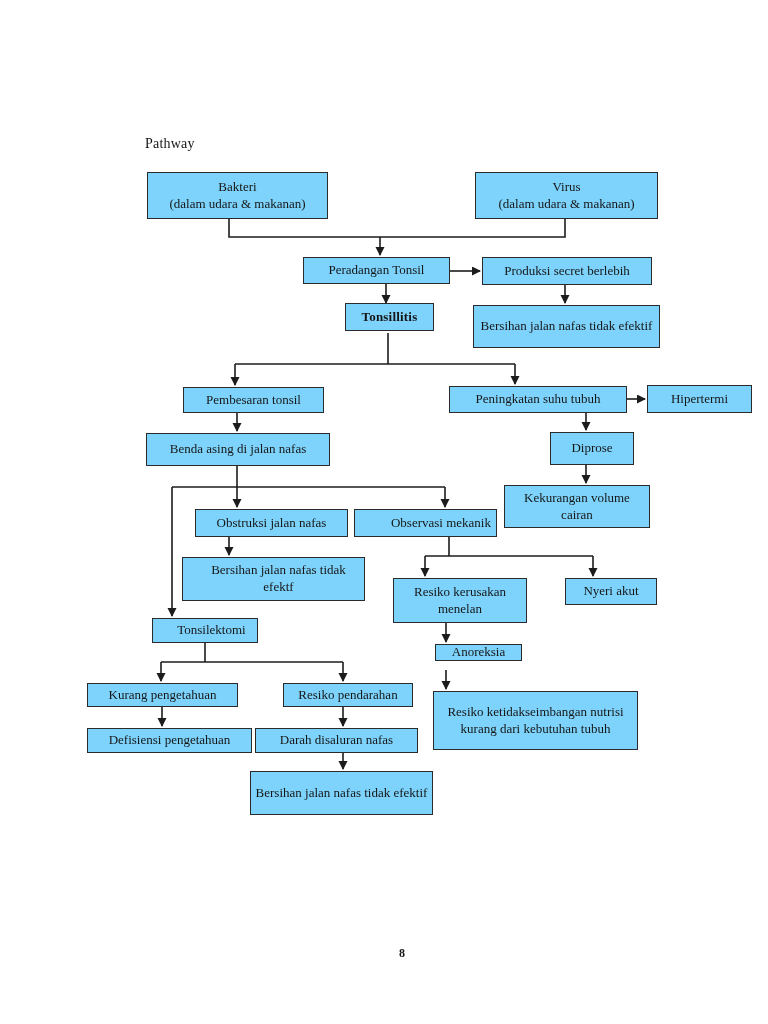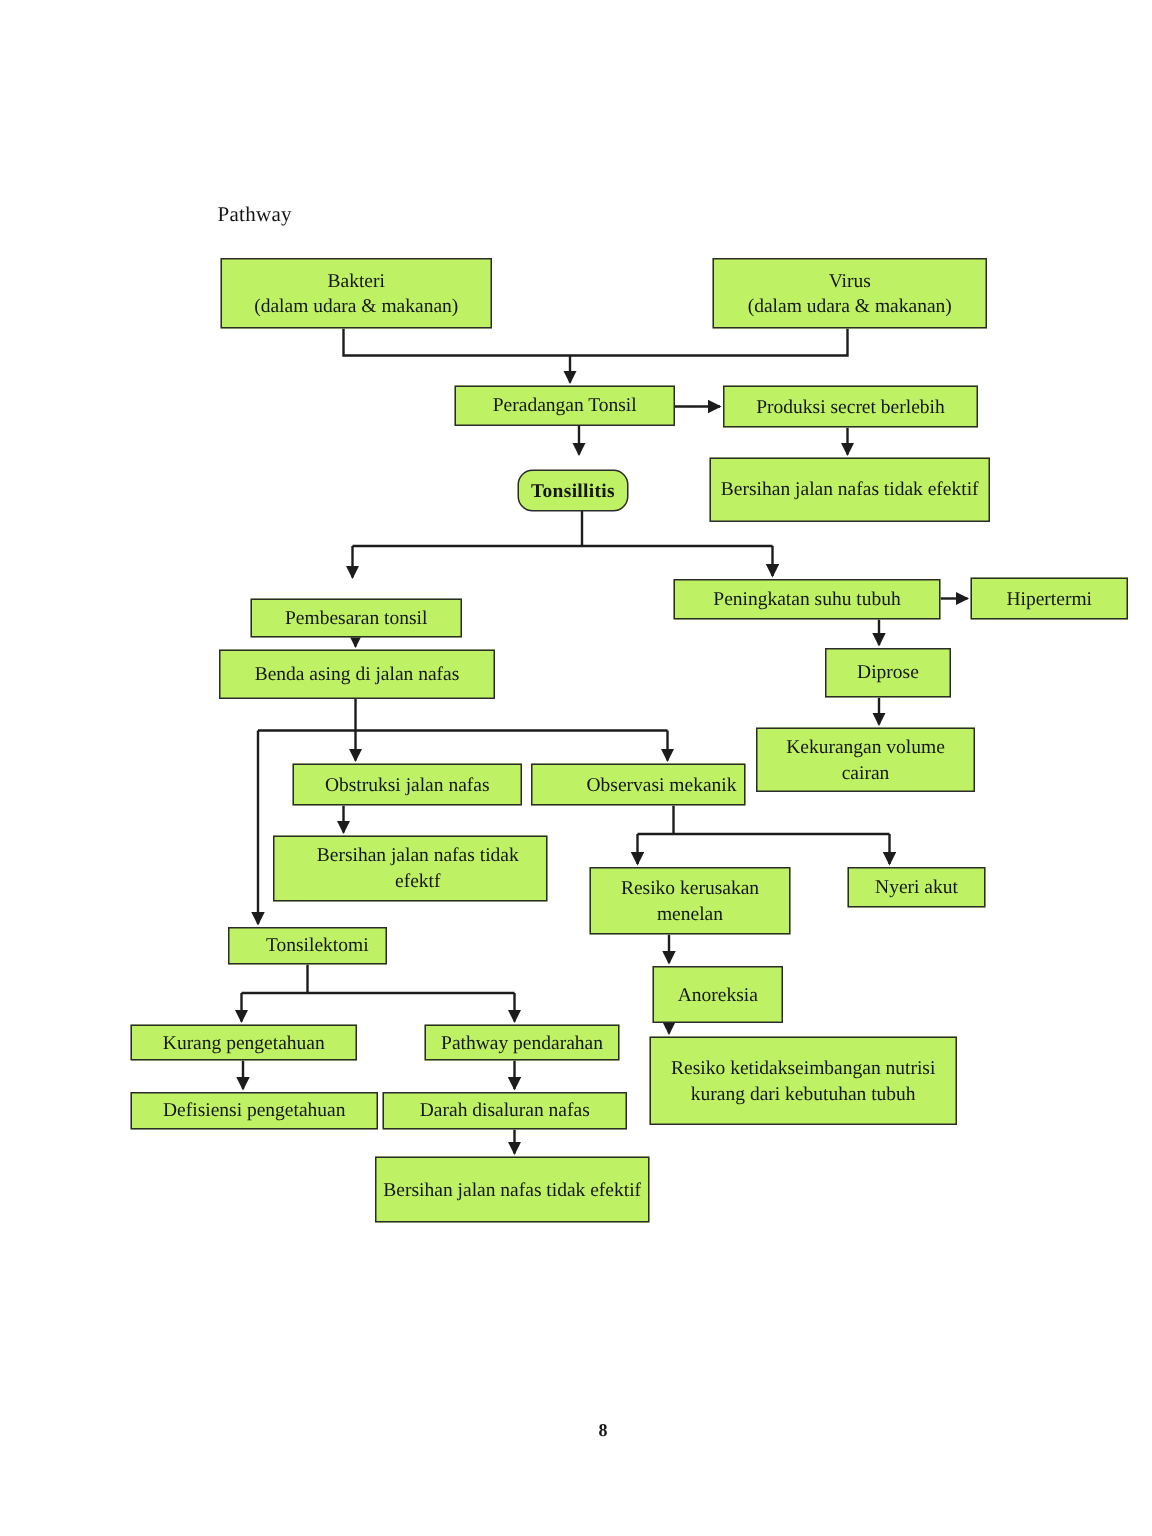--- a/index.html
+++ b/index.html
@@ -10,21 +10,21 @@
   }
   .page{position:absolute;inset:0;}
   .page-title{
     position:absolute;left:145px;top:136px;
     font-size:14px;letter-spacing:.2px;
   }
   .diagram{position:absolute;inset:0;}
   #edge-layer{position:absolute;left:0;top:0;}
   #nodes .node{
     position:absolute;box-sizing:border-box;
-    border:1.5px solid #2b2b2b;background:#bef264;
+    border:1.5px solid #2b2b2b;background:#7dd3fc;
     display:flex;align-items:center;justify-content:center;
     text-align:center;font-size:13px;line-height:1.28;
     white-space:pre-line;padding:1px 3px;
   }
   #nodes .node.bold{font-weight:bold;letter-spacing:.2px;}
   .page-number{
     position:absolute;left:0;top:946px;width:768px;
     text-align:center;font-size:12px;font-weight:bold;
     text-indent:36px;
   }
@@ -77,37 +77,37 @@
           <polyline points="343,753 343,769" fill="none" stroke="#1c1c1c" stroke-width="1.6" marker-end="url(#arrowhead)"></polyline>
         </g>
     </svg>
     <div id="nodes">
         <div class="node" style="left: 147px; top: 172px; width: 181px; height: 47px;">Bakteri
 (dalam udara &amp; makanan)</div>
         <div class="node" style="left: 475px; top: 172px; width: 183px; height: 47px;">Virus
 (dalam udara &amp; makanan)</div>
         <div class="node" style="left: 303px; top: 257px; width: 147px; height: 27px;">Peradangan Tonsil</div>
         <div class="node" style="left: 482px; top: 257px; width: 170px; height: 28px;">Produksi secret berlebih</div>
-        <div class="node bold" style="left: 345px; top: 313px; width: 74px; height: 28px; border-radius: 10px;">Tonsillitis</div>
+        <div class="node bold" style="left: 345px; top: 303px; width: 89px; height: 28px;">Tonsillitis</div>
         <div class="node" style="left: 473px; top: 305px; width: 187px; height: 43px;">Bersihan jalan nafas tidak efektif</div>
-        <div class="node" style="left: 167px; top: 387px; width: 141px; height: 26px; margin-top: 12px;">Pembesaran tonsil</div>
+        <div class="node" style="left: 183px; top: 387px; width: 141px; height: 26px;">Pembesaran tonsil</div>
         <div class="node" style="left: 449px; top: 386px; width: 178px; height: 27px;">Peningkatan suhu tubuh</div>
         <div class="node" style="left: 647px; top: 385px; width: 105px; height: 28px;">Hipertermi</div>
         <div class="node" style="left: 146px; top: 433px; width: 184px; height: 33px;">Benda asing di jalan nafas</div>
         <div class="node" style="left: 550px; top: 432px; width: 84px; height: 33px;">Diprose</div>
         <div class="node" style="left: 504px; top: 485px; width: 146px; height: 43px;">Kekurangan volume cairan</div>
         <div class="node" style="left: 195px; top: 509px; width: 153px; height: 28px;">Obstruksi jalan nafas</div>
         <div class="node" style="left: 354px; top: 509px; width: 143px; height: 28px; padding-left: 34px;">Observasi mekanik</div>
         <div class="node" style="left: 182px; top: 557px; width: 183px; height: 44px; padding-left: 13px;">Bersihan jalan nafas tidak efektf</div>
         <div class="node" style="left: 393px; top: 578px; width: 134px; height: 45px;">Resiko kerusakan menelan</div>
         <div class="node" style="left: 565px; top: 578px; width: 92px; height: 27px;">Nyeri akut</div>
         <div class="node" style="left: 152px; top: 618px; width: 106px; height: 25px; padding-left: 16px;">Tonsilektomi</div>
-        <div class="node" style="left: 435px; top: 644px; width: 87px; height: 38px;">Anoreksia</div>
+        <div class="node" style="left: 435px; top: 644px; width: 87px; height: 17px;">Anoreksia</div>
         <div class="node" style="left: 87px; top: 683px; width: 151px; height: 24px;">Kurang pengetahuan</div>
-        <div class="node" style="left: 283px; top: 683px; width: 130px; height: 24px;">Pathway pendarahan</div>
+        <div class="node" style="left: 283px; top: 683px; width: 130px; height: 24px;">Resiko pendarahan</div>
         <div class="node" style="left: 433px; top: 691px; width: 205px; height: 59px;">Resiko ketidakseimbangan nutrisi kurang dari kebutuhan tubuh</div>
         <div class="node" style="left: 87px; top: 728px; width: 165px; height: 25px;">Defisiensi pengetahuan</div>
         <div class="node" style="left: 255px; top: 728px; width: 163px; height: 25px;">Darah disaluran nafas</div>
         <div class="node" style="left: 250px; top: 771px; width: 183px; height: 44px;">Bersihan jalan nafas tidak efektif</div>
       </div>
   </div>
 
   <div class="page-number">8</div>
 </div>
 

